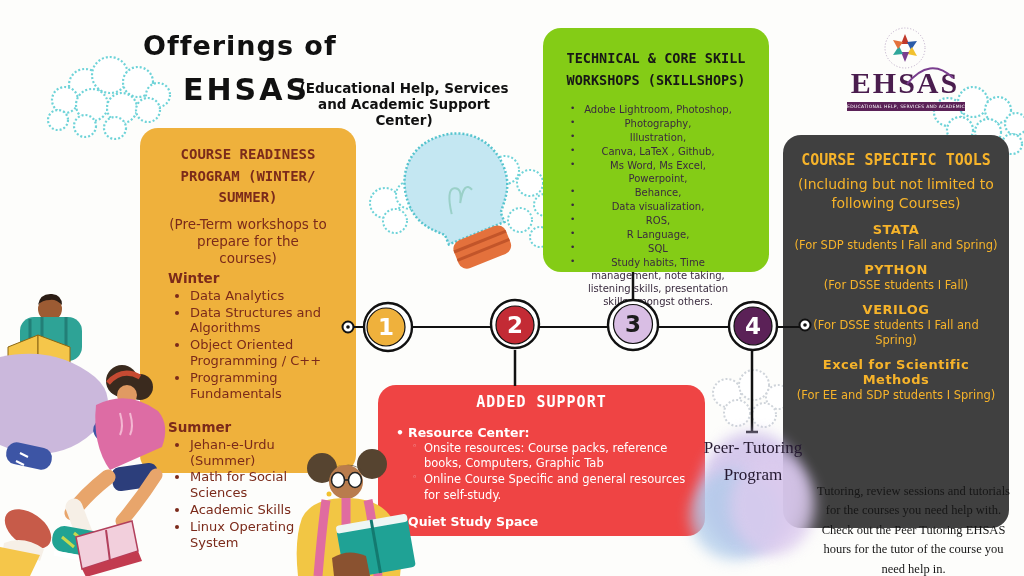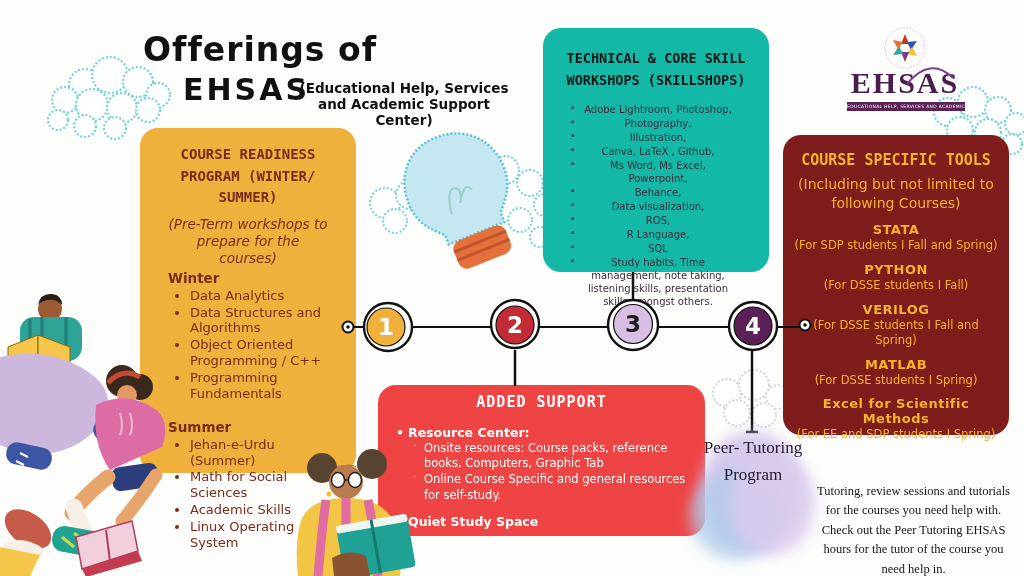--- a/index.html
+++ b/index.html
@@ -1,49 +1,49 @@
 <!DOCTYPE html>
 <html><head>
 <meta charset="utf-8">
 <style>
   html,body{margin:0;padding:0;}
   body{width:1024px;height:576px;position:relative;overflow:hidden;background:#fdfdfb;
        font-family:"DejaVu Sans", sans-serif;}
   .abs{position:absolute;}
   
-  .title-line1{left:143px;top:30px;font-size:33px;font-weight:bold;color:#111;letter-spacing:1px;}
+  .title-line1{left:143px;top:30px;font-size:27px;font-weight:bold;color:#111;letter-spacing:1px;}
   .title-line2{left:183px;top:72px;font-size:30px;font-weight:bold;color:#111;letter-spacing:3px;}
   .title-sub{left:296px;top:80px;width:216px;font-size:13.5px;font-weight:bold;color:#111;
              text-align:center;line-height:1.2;}
   
   .logo-wrap{left:845px;top:26px;width:125px;height:88px;}
   .logo-name{position:absolute;left:0;top:40px;width:120px;text-align:center;
              font-family:"Liberation Serif",serif;font-size:30px;font-weight:bold;
              color:#4a1d4e;letter-spacing:2px;}
   .logo-banner{position:absolute;left:2px;top:76px;width:118px;height:9px;background:#5b2157;
                color:#fff;font-size:4.5px;text-align:center;line-height:9px;overflow:hidden;
                letter-spacing:.3px;white-space:nowrap;}
   
   .card{border-radius:18px;box-sizing:border-box;}
   .card1{left:140px;top:128px;width:216px;height:345px;background:#efb13c;padding:12px 28px;}
   .card1 .hd{font-family:"DejaVu Sans Mono",monospace;font-weight:bold;font-size:14px;
              color:#7b2a1a;text-align:center;line-height:1.55;margin-top:4px;}
-  .card1 .sub{font-size:13.5px;color:#7b2a1a;text-align:center;line-height:1.25;margin-top:7px;font-style:italic;}
+  .card1 .sub{font-size:13.5px;color:#7b2a1a;text-align:center;line-height:1.25;margin-top:7px;}
   .card1 .season{font-size:13.5px;font-weight:bold;color:#7b2a1a;margin-top:3px;}
   .card1 ul{margin:2px 0 0 0;padding-left:22px;color:#7b2a1a;font-size:13px;line-height:1.22;}
   .card1 li{margin-bottom:1px;}
   .card1 .gap{height:13px;}
-  .card3{left:543px;top:28px;width:226px;height:244px;background:#14b8a6;padding:12px 23px;}
+  .card3{left:543px;top:28px;width:226px;height:244px;background:#84cc16;padding:12px 23px;}
   .card3 .hd{font-family:"DejaVu Sans Mono",monospace;font-weight:bold;font-size:13.5px;
              color:#171717;text-align:center;line-height:1.6;margin-top:8px;}
   .card3 ul{margin:12px 0 0 0;padding:0 10px 0 14px;list-style:none;}
   .card3 li{position:relative;text-align:center;font-size:10px;color:#3a2b3e;line-height:1.3;
             margin-bottom:1px;}
   .card3 li:before{content:"\2022";position:absolute;left:-10px;top:0;font-size:9px;color:#3a2b3e;}
-  .card4{left:783px;top:135px;width:226px;height:300px;background:#7f1d1d;padding:12px 10px;
+  .card4{left:783px;top:135px;width:226px;height:393px;background:#404040;padding:12px 10px;
          text-align:center;}
   .card4 .hd{font-family:"DejaVu Sans Mono",monospace;font-weight:bold;font-size:15px;
              color:#f6b32a;letter-spacing:0px;margin-top:4px;}
   .card4 .sub{font-size:14px;color:#f6b32a;line-height:1.35;margin-top:6px;}
   .tool{margin-top:9px;}
   .tool .tname{font-size:13px;font-weight:bold;color:#f6b32a;letter-spacing:.5px;}
   .tool .tdesc{font-size:11.5px;color:#f6b32a;line-height:1.3;margin-top:1px;}
   .card2{left:378px;top:385px;width:327px;height:151px;background:#ef4444;padding:8px 16px;}
   .card2 .hd{font-family:"DejaVu Sans Mono",monospace;font-weight:bold;font-size:15px;
              color:#fff;text-align:center;letter-spacing:1px;}
@@ -193,24 +193,20 @@
   </div>
   <div class="tool">
     <div class="tname">PYTHON</div>
     <div class="tdesc">(For DSSE students I Fall)</div>
   </div>
   <div class="tool">
     <div class="tname">VERILOG</div>
     <div class="tdesc">(For DSSE students I Fall and Spring)</div>
   </div>
   <div class="tool">
-    <div class="tname">MATLAB</div>
-    <div class="tdesc">(For DSSE students I Spring)</div>
-  </div>
-  <div class="tool">
     <div class="tname">Excel for Scientific Methods</div>
     <div class="tdesc">(For EE and SDP students I Spring)</div>
   </div>
 </div>
 
 <div class="abs card card2">
   <div class="hd">ADDED SUPPORT</div>
   <div class="main-item" style="margin-top:14px;">Resource Center:</div>
   <ul>
       <li>Onsite resources: Course packs, reference books, Computers, Graphic Tab</li>

